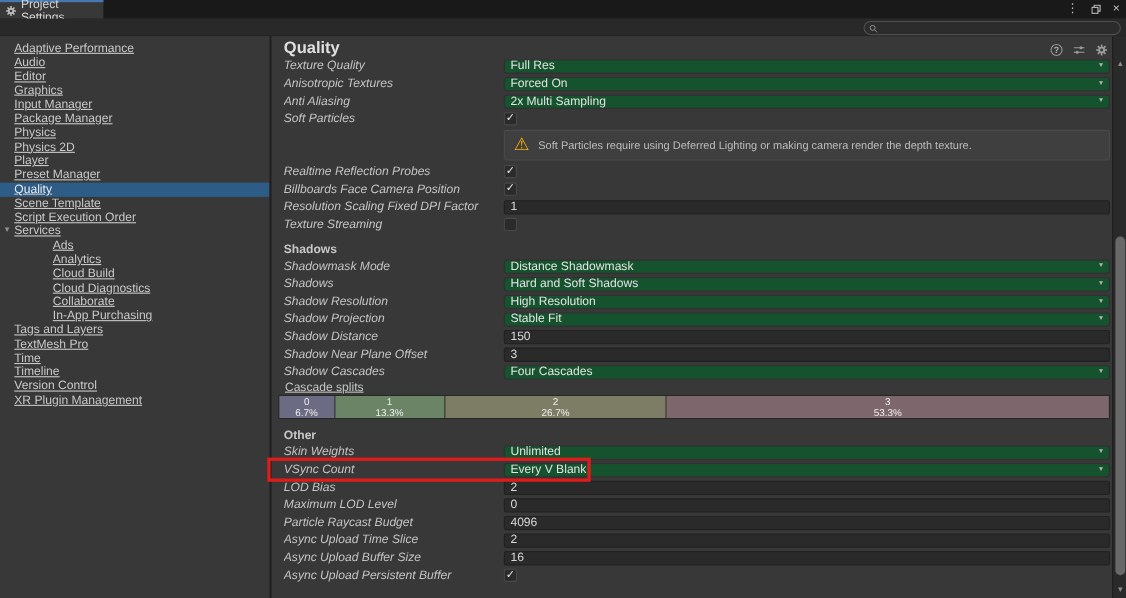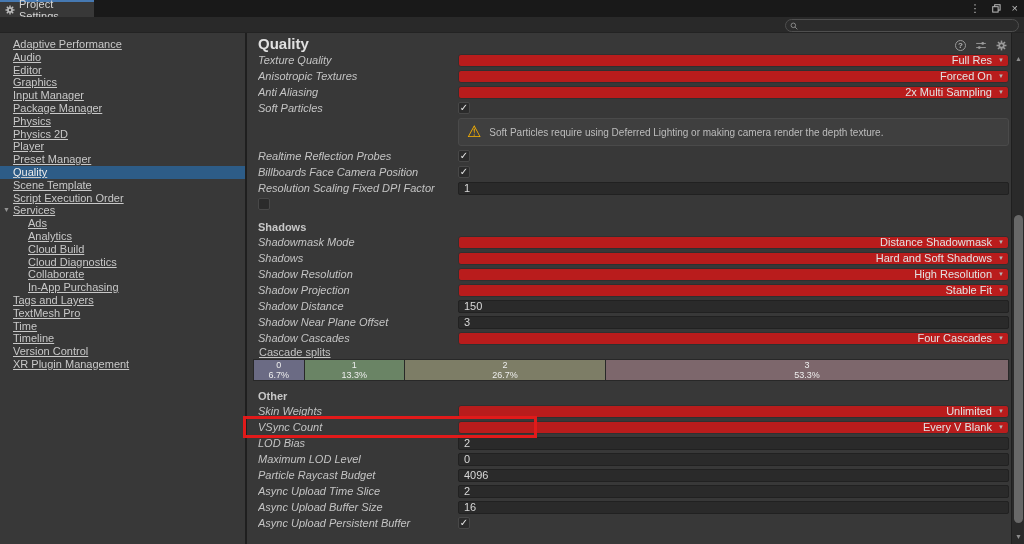--- a/index.html
+++ b/index.html
@@ -23,35 +23,35 @@
   .toolbar { position:absolute; top:17px; left:0; right:0; height:16px; background:#292929; border-bottom:1px solid #232323; }
   .search {
     position:absolute; left:785px; top:2px; width:234px; height:13px;
     background:#2c2c2c; border:1px solid #4f4f4f; border-radius:7px;
     display:flex; align-items:center; padding:0 4px; gap:3px;
   }
   .search input { flex:1; background:transparent; border:none; outline:none; color:#ddd; font:10px "Liberation Sans",sans-serif; height:11px; }
   
   .sidebar { position:absolute; top:33px; bottom:0; left:0; width:245px; background:#383838; padding-top:5px; overflow:hidden;text-decoration:underline; }
   .side-item { position:relative; height:12.8px; line-height:12.8px; padding-left:13px; white-space:nowrap; cursor:default; }
-  .side-item.indent { padding-left:28px; }
+  .side-item.indent { padding-left:48px; }
   .side-item.selected { background:#2d5c87; color:#ebebeb; }
   .side-arrow { position:absolute; left:3px; top:0; font-size:7px; color:#929292; }
   .divider { position:absolute; top:33px; bottom:0; left:245px; width:2px; background:#1f1f1f; }
   .main { position:absolute; top:33px; bottom:0; left:247px; right:13px; background:#383838; }
   .main-h { height:19px; padding:2px 0 0 11px; }
   .main-h h1 { font-size:15px; font-weight:700; color:#e0e0e0; display:inline-block; }
   .header-icons { position:absolute; top:7px; right:4px; display:flex; align-items:center; gap:9px; }
   .help-badge { width:11px; height:11px; border-radius:50%; border:1px solid #9a9a9a; color:#b5b5b5; font-size:8px; font-weight:700; display:flex; align-items:center; justify-content:center; }
   
   .rows { position:relative; padding:0 2px 0 11px; }
   .row { height:16px; display:flex; align-items:center; position:relative; }
   .row-label { width:200px; flex:none; color:#c4c4c4; white-space:nowrap; overflow:hidden;font-style:italic; }
   .ctrl { flex:1; display:flex; align-items:center; min-width:0; }
-  .dropdown { flex:1; height:13px; background:#b91c1c; border:1px solid #303030; border-radius:3px; display:flex; align-items:center; padding:0 16px 0 5px; color:#e2e2e2; position:relative; white-space:nowrap; cursor:default;justify-content:flex-end; }
+  .dropdown { flex:1; height:13px; background:#14532d; border:1px solid #303030; border-radius:3px; display:flex; align-items:center; padding:0 16px 0 5px; color:#e2e2e2; position:relative; white-space:nowrap; cursor:default; }
   .dropdown .arr { position:absolute; right:4px; top:2px; font-size:6px; color:#b5b5b5; }
   .textfield { flex:1; height:13px; background:#2a2a2a; border:1px solid #212121; border-radius:2px; display:flex; align-items:center; padding:0 5px; color:#d8d8d8; }
   .checkbox { width:12px; height:12px; background:#2b2b2b; border:1px solid #484848; border-radius:2px; color:#e8e8e8; font-size:10px; line-height:10px; display:flex; align-items:center; justify-content:center; }
   .warning-row { height:28px; margin:2px 0; display:flex; }
   .warning-row .pad { width:200px; flex:none; }
   .warnbox { flex:1; background:#3f3f3f; border:1px solid #4a4a4a; border-radius:3px; display:flex; align-items:center; gap:8px; padding:0 8px; color:#bdbdbd; font-size:10px; }
   .warn-icon { color:#fdb400; font-size:16px; line-height:1; }
   .sec-header { height:14px; line-height:14px; font-weight:700; color:#c8c8c8; }
   .sub-label { height:13px; line-height:13px; padding-left:1px; color:#c4c4c4;text-decoration:underline; }
   .spacer { height:8px; }
@@ -211,20 +211,21 @@
             <div class="checkbox">✓</div>
           </div>
         </div>
         <div class="row">
           <div class="row-label">Resolution Scaling Fixed DPI Factor</div>
           <div class="ctrl">
             <div class="textfield">1</div>
           </div>
         </div>
         <div class="row">
+          <div class="row-label">Texture Streaming</div>
           <div class="ctrl">
             <div class="checkbox"></div>
           </div>
         </div>
         <div class="spacer"></div>
         <div class="sec-header">Shadows</div>
         <div class="row">
           <div class="row-label">Shadowmask Mode</div>
           <div class="ctrl">
             <div class="dropdown">

